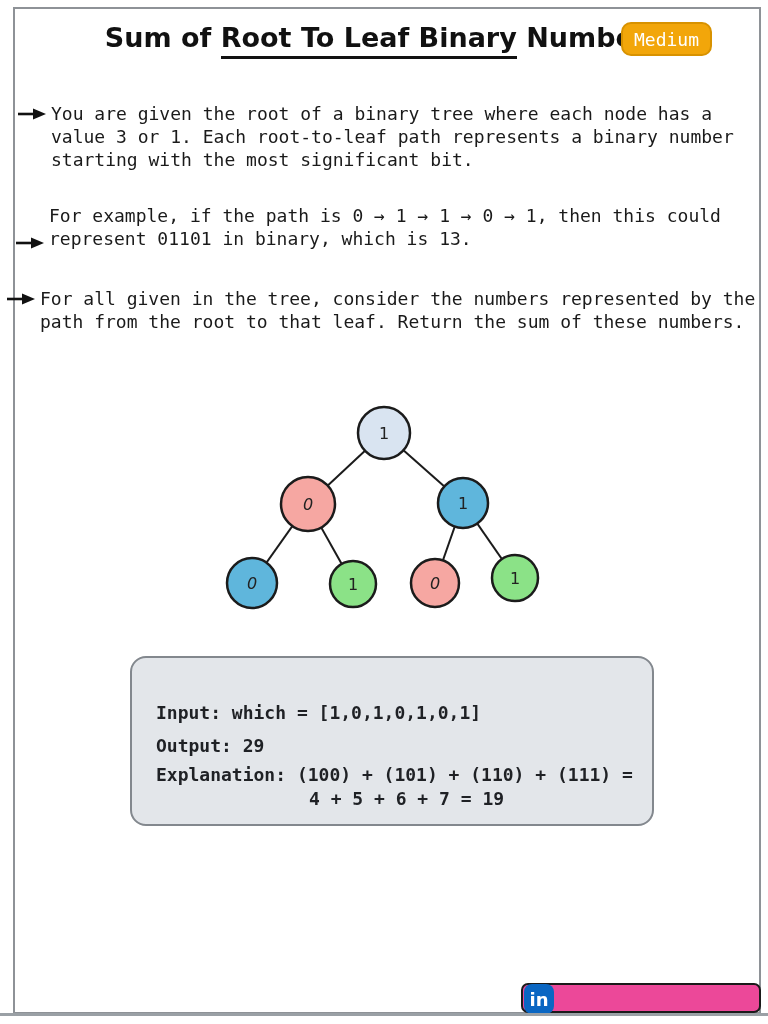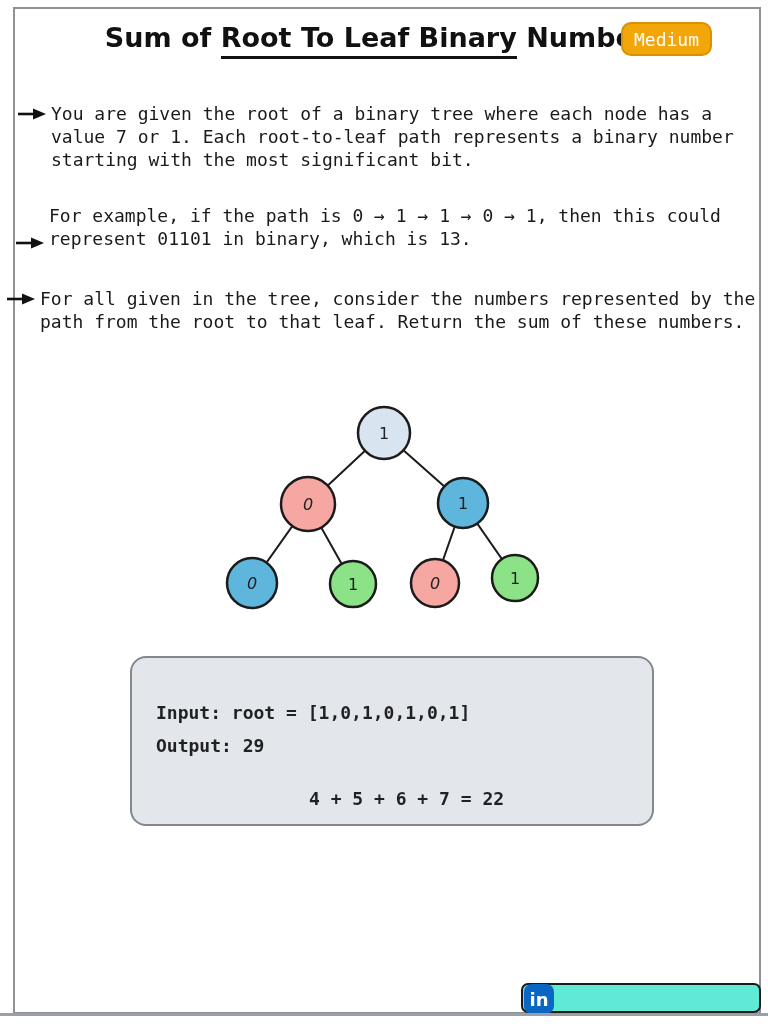--- a/index.html
+++ b/index.html
@@ -53,21 +53,21 @@
     position:absolute;left:24px;font-size:18px;font-weight:600;color:#1f2125;
     white-space:pre;
   }
   .ex-input{top:44px;}
   .ex-output{top:77px;}
   .ex-expl1{top:106px;}
   .ex-expl2{top:130px;left:177px !important;}
   
   .footer-chip{
     position:absolute;left:521px;top:983px;width:240px;height:30px;
-    background:#5eead4;border:2px solid #1a1a1a;border-radius:7px;
+    background:#ec4899;border:2px solid #1a1a1a;border-radius:7px;
     box-sizing:border-box;display:flex;align-items:center;
   }
   .li-icon{
     position:absolute;left:1px;top:-1px;width:30px;height:30px;
     border-radius:8px;display:flex;align-items:center;justify-content:center;
     font-family:"DejaVu Sans", sans-serif;font-weight:700;font-size:18px;color:#fff;
   }
   .footer-name{
     margin-left:35px;font-size:17px;color:#111;white-space:nowrap;
     letter-spacing:0px;
@@ -88,21 +88,21 @@
 <div class="badge" style="background: rgb(242, 166, 10); border-color: rgb(216, 146, 0);">
   <span>Medium</span>
 </div>
 
 <div class="bullet bullet1">
   <svg class="arrow" width="28" height="14" viewBox="0 0 28 14">
     <line x1="0" y1="7" x2="18" y2="7" stroke="#111" stroke-width="2.6"></line>
     <polygon points="15,1.5 28,7 15,12.5" fill="#111"></polygon>
   </svg>
   <div class="btext">You are given the root of a binary tree where each node has a
-value 7 or 1. Each root-to-leaf path represents a binary number
+value 3 or 1. Each root-to-leaf path represents a binary number
 starting with the most significant bit.</div>
 </div>
 
 <div class="bullet bullet2">
   <svg class="arrow" width="28" height="14" viewBox="0 0 28 14">
     <line x1="0" y1="7" x2="18" y2="7" stroke="#111" stroke-width="2.6"></line>
     <polygon points="15,1.5 28,7 15,12.5" fill="#111"></polygon>
   </svg>
   <div class="btext">For example, if the path is 0 → 1 → 1 → 0 → 1, then this could
 represent 01101 in binary, which is 13.</div>
@@ -136,23 +136,24 @@
       <circle cx="353" cy="584" r="23" fill="#8BE287" stroke="#1b1b1b" stroke-width="2.5"></circle>
       <text x="353" y="584" text-anchor="middle" dominant-baseline="central" font-family="&quot;DejaVu Sans&quot;, sans-serif" font-size="16" fill="#222">1</text>
       <circle cx="435" cy="583" r="24" fill="#F6A7A2" stroke="#1b1b1b" stroke-width="2.5"></circle>
       <text x="435" y="583" text-anchor="middle" dominant-baseline="central" font-family="&quot;DejaVu Sans&quot;, sans-serif" font-size="16" font-style="italic" fill="#222">0</text>
       <circle cx="515" cy="578" r="23" fill="#8BE287" stroke="#1b1b1b" stroke-width="2.5"></circle>
       <text x="515" y="578" text-anchor="middle" dominant-baseline="central" font-family="&quot;DejaVu Sans&quot;, sans-serif" font-size="16" fill="#222">1</text>
     </svg>
 </div>
 
 <div class="example-box">
-  <div class="line ex-input">Input: root = [1,0,1,0,1,0,1]</div>
+  <div class="line ex-input">Input: which = [1,0,1,0,1,0,1]</div>
   <div class="line ex-output">Output: 29</div>
-  <div class="line ex-expl2">4 + 5 + 6 + 7 = 22</div>
+  <div class="line ex-expl1">Explanation: (100) + (101) + (110) + (111) =</div>
+  <div class="line ex-expl2">4 + 5 + 6 + 7 = 19</div>
 </div>
 
 <div class="footer-chip">
   <div class="li-icon" style="background: rgb(10, 102, 194);">
     <span>in</span>
   </div>
 </div>
 
 <div class="bottom-edge"></div>
 

